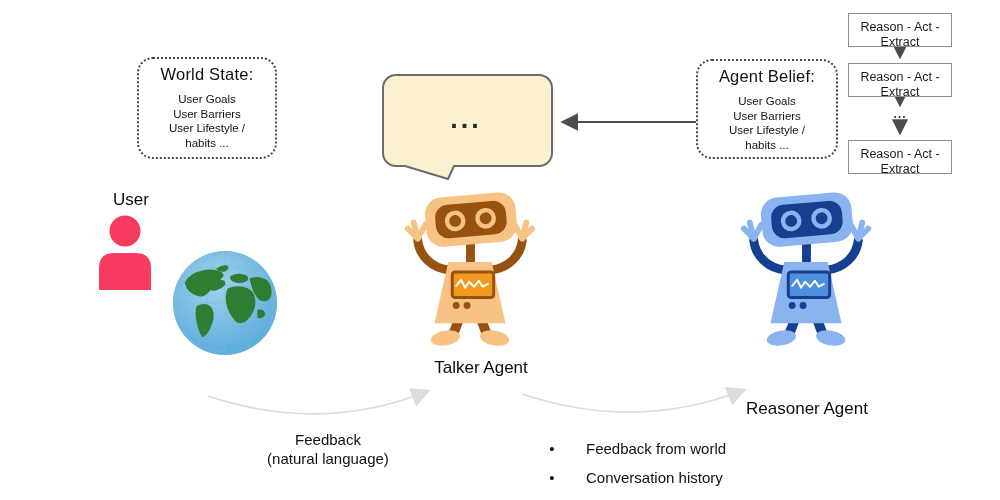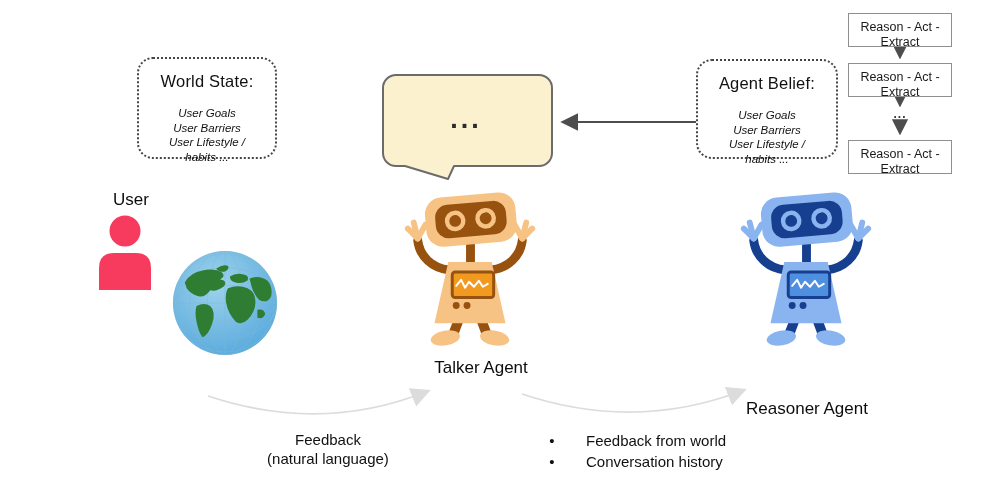--- a/index.html
+++ b/index.html
@@ -2,40 +2,40 @@
 <html style="--user-pink: #F63B5E; --globe-ocean: #9FD3EC; --globe-ocean-deep: #55A8DC; --globe-land: #2E7D32; --globe-grid: #7FB8D8; --bubble-fill: #FCF1CF; --bubble-stroke: #6B6B6B; --arrow-dark: #4D4D4D; --arrow-light: #DCDCDC; --talker-light: #F7C384; --talker-dark: #96520E; --talker-screen: #F29A20; --reasoner-light: #8AB4F0; --reasoner-dark: #16408F; --reasoner-screen: #4E8FE0;"><head>
 <meta charset="utf-8">
 <style>
   * { margin:0; padding:0; box-sizing:border-box; }
   html,body { background:#ffffff; }
   body { font-family:"Liberation Sans", sans-serif; color:#111; }
   #canvas { position:relative; width:1000px; height:500px; background:#fff; overflow:hidden; }
 
   
   .dash-box { position:absolute; border:2px dotted #454545; border-radius:16px; text-align:center; background:#fff; }
-  .dash-box .bx-title { font-size:16.5px; font-weight:400; margin-top:13px; letter-spacing:.2px; }
-  .dash-box .bx-lines { margin-top:15px; font-size:11.5px; line-height:14.5px; font-style:italic; }
+  .dash-box .bx-title { font-size:16.5px; font-weight:400; margin-top:6px; letter-spacing:.2px; }
+  .dash-box .bx-lines { margin-top:8px; font-size:11.5px; line-height:14.5px; }
 
   
   .stack-box { position:absolute; left:848px; width:104px; height:34px; border:1.5px solid #8f8f8f; background:#fff;
                font-size:12.5px; line-height:15px; text-align:center; padding-top:6px; color:#1a1a1a; }
   .stack-ellipsis { position:absolute; left:886px; top:107px; width:28px; text-align:center;
                     font-size:12px; font-weight:700; color:#333; letter-spacing:1px; }
 
   
   .bubble-dots { position:absolute; left:428px; top:98px; width:76px; height:42px; line-height:42px;
                  text-align:center; font-size:27px; font-weight:700; letter-spacing:3px; color:#2b2b2b; }
 
   .entity-label { position:absolute; font-size:17px; text-align:center; color:#0d0d0d; }
 
   .flow-label { position:absolute; font-size:15px; line-height:19px; text-align:center; color:#111; }
   .bullet-list { position:absolute; left:546px; top:430px; font-size:15px; line-height:21px; color:#111; }
   .bullet-row { display:flex; align-items:baseline; }
   .bullet-row .dot { width:12px; text-align:center; font-size:15px; }
-  .bullet-row .txt { margin-left:28px; }
+  .bullet-row .txt { margin-left:28px;margin-top:8px; }
 
   svg { position:absolute; display:block; }
   .nopointer { pointer-events:none; }
 
   
   .robot-talker  .c-light { fill:var(--talker-light); }
   .robot-talker  .c-dark  { fill:var(--talker-dark); }
   .robot-talker  .c-screen{ fill:var(--talker-screen); }
   .robot-talker  .s-dark  { stroke:var(--talker-dark); }
   .robot-talker  .s-light { stroke:var(--talker-light); }

